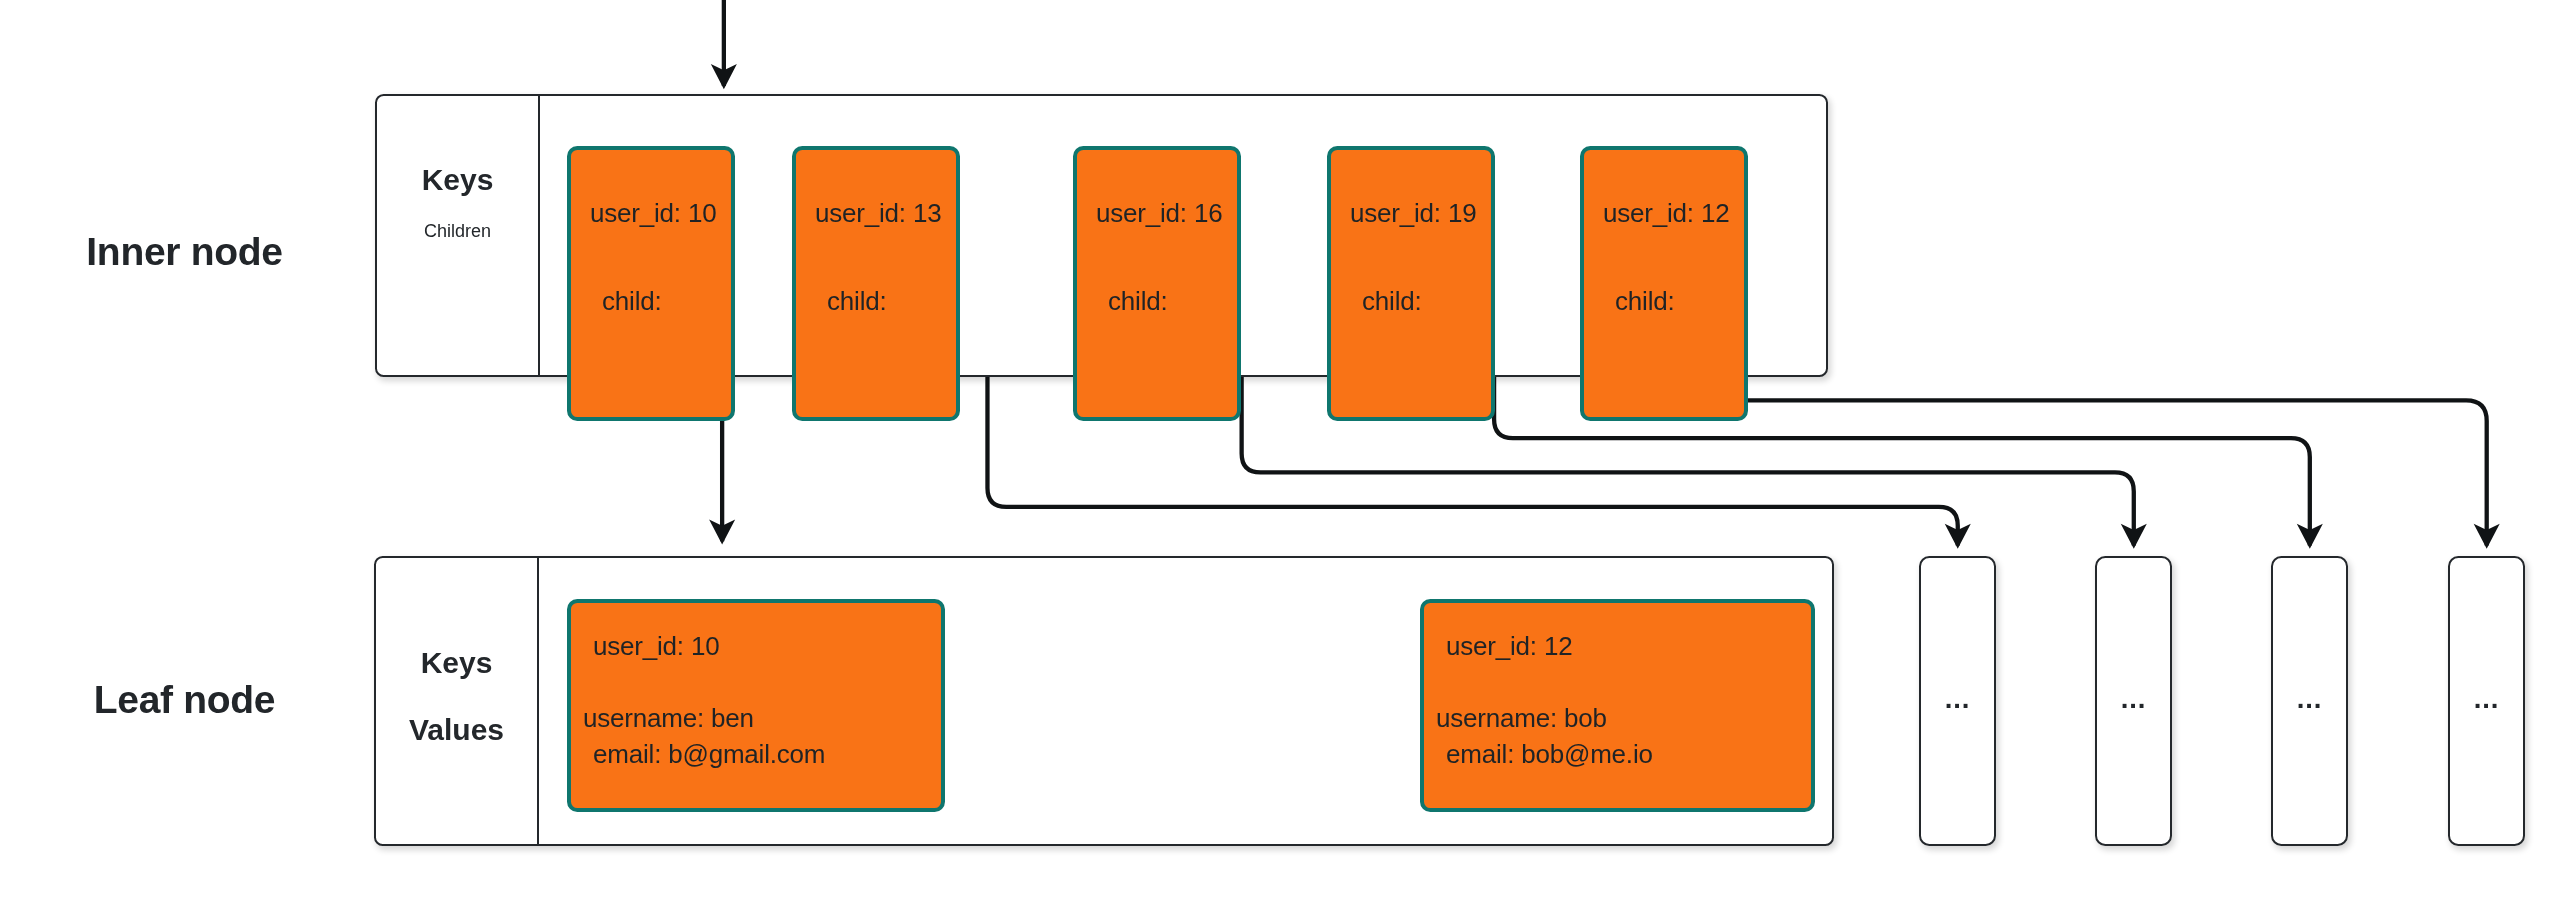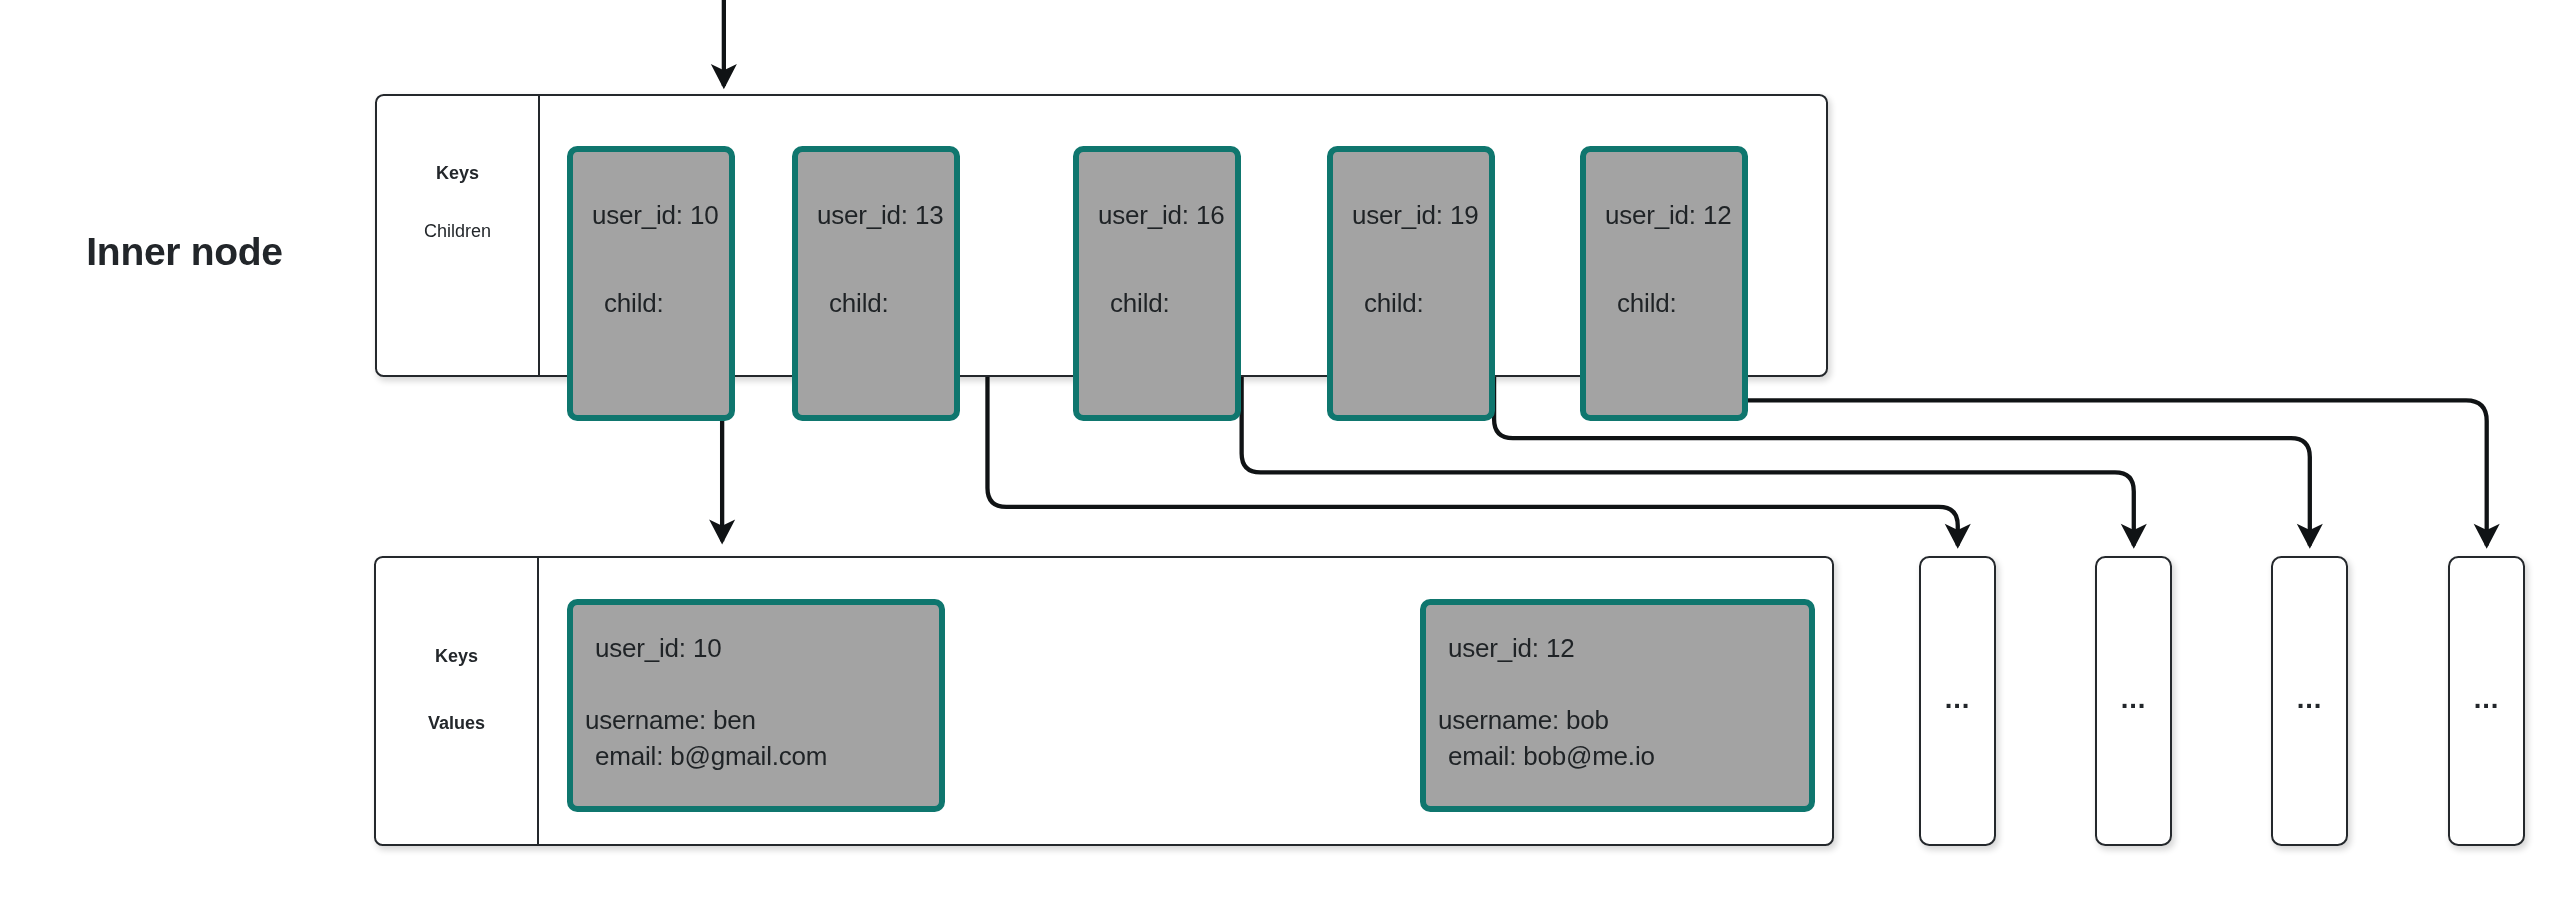--- a/index.html
+++ b/index.html
@@ -68,36 +68,36 @@
     left: 0;
     top: 0;
     width: 161px;
     height: 100%;
     box-sizing: border-box;
   }
   .header-text {
     position: absolute;
     width: 100%;
     text-align: center;
-    font-size: 18px;
+    font-size: 30px;
     font-weight: 600;
     color: #23272b;
     white-space: nowrap;
   }
   #inner-hdr-keys     { top: 67px; }
   #inner-hdr-children { top: 125px; font-weight: 500; font-size: 18px; }
   #leaf-hdr-keys      { top: 88px; }
   #leaf-hdr-values    { top: 155px; }
 
   
   .slot {
     position: absolute;
     box-sizing: border-box;
-    background: #a3a3a3;
-    border: 6px solid #0f766e;
+    background: #f97316;
+    border: 4px solid #0f766e;
     border-radius: 10.3px;
   }
   .slot-text {
     position: absolute;
     font-size: 26px;
     font-weight: 500;
     color: #1f2326;
     white-space: nowrap;
     letter-spacing: -0.2px;
   }
@@ -180,20 +180,21 @@
 
     <path class="edge-path" d="M 1740 343 L 1740 488 Q 1740 510 1762 510 L 2668 510 Q 2690 510 2690 532 L 2690 635" marker-end="url(#arrowhead)"></path>
     <circle class="edge-dot" cx="1740" cy="343" r="11"></circle>
 
     <path class="edge-path" d="M 2003 343 L 2003 442 Q 2003 466 2027 466 L 2872 466 Q 2896 466 2896 490 L 2896 635" marker-end="url(#arrowhead)"></path>
     <circle class="edge-dot" cx="2003" cy="343" r="11"></circle>
   </svg>
 
   <div class="row-label" id="label-inner">Inner node</div>
 
+  <div class="row-label" id="label-leaf">Leaf node</div>
 
   <div class="node-container" id="inner-node">
     <div class="node-divider"></div>
     <div class="header-col">
       <div class="header-text" id="inner-hdr-keys">Keys</div>
       <div class="header-text" id="inner-hdr-children">Children</div>
     </div>
   </div>
 
   <div class="slot inner-slot" style="left:567px;">

